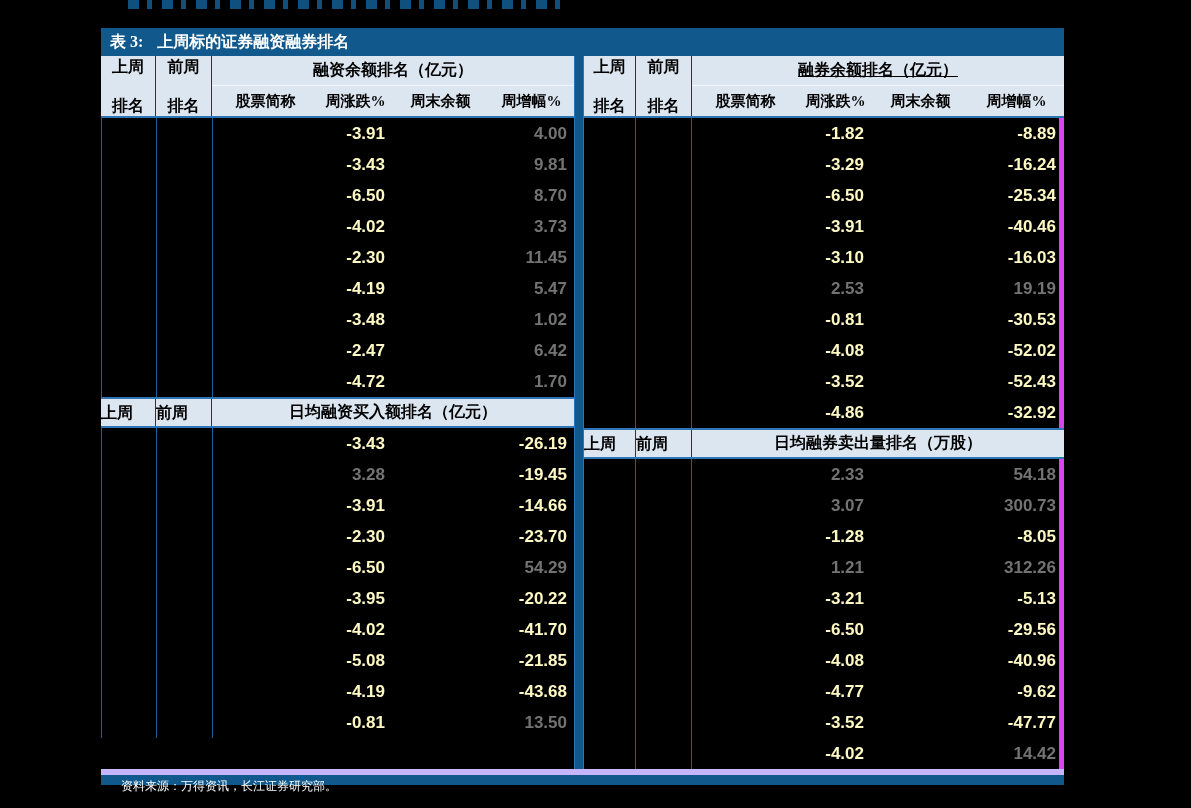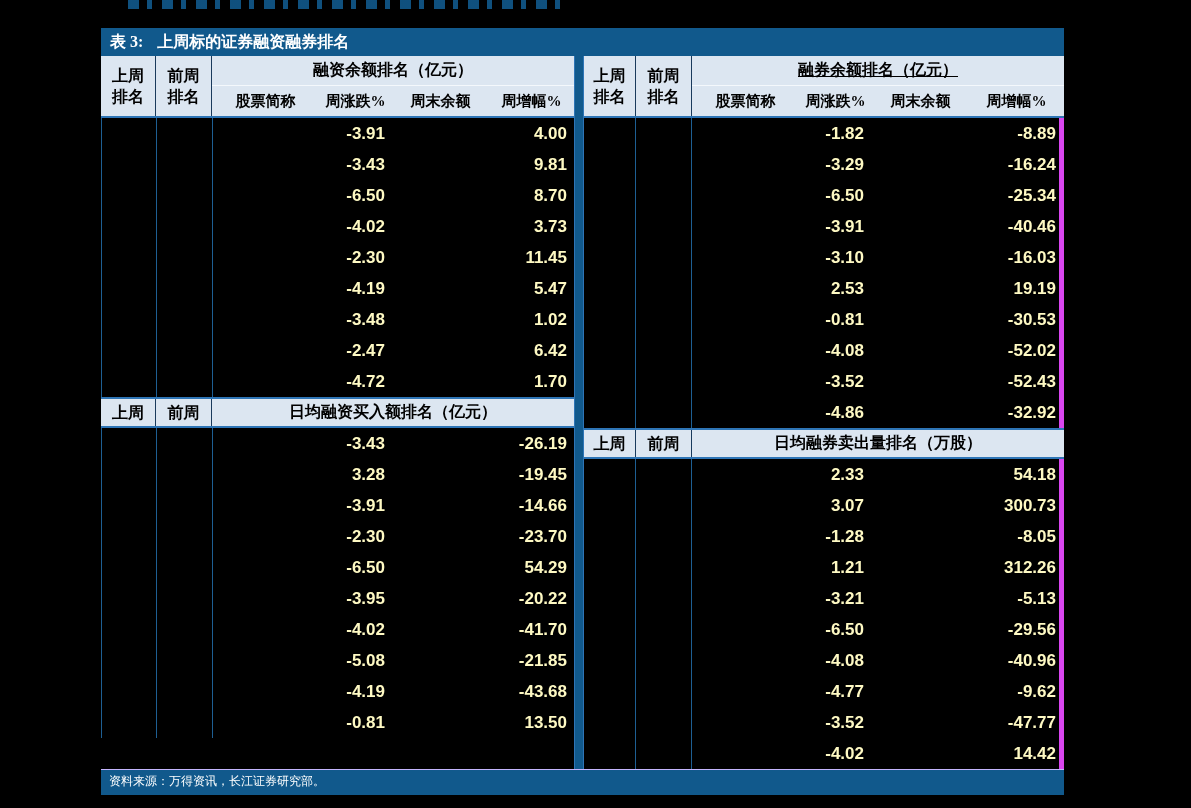--- a/index.html
+++ b/index.html
@@ -17,44 +17,44 @@
   .half{display:block;}
   .half.lh{width:473px;}
   .half.rh{width:480px;}
   .divider{width:10px;background:#11598C;border-left:1px solid #2E75B6;border-right:1px solid #2E75B6;box-sizing:border-box;}
   
   .lh .grid{display:grid;grid-template-columns:55px 56px 107px 73px 97px 85px;}
   .rh .grid{display:grid;grid-template-columns:52px 56px 107px 73px 97px 95px;}
   
   .hdr1{background:#DCE6F1;color:#000;border-bottom:2px solid #2E75B6;box-sizing:border-box;height:62px;}
   .hdr1 .grid{grid-template-rows:30px 30px;height:60px;}
-  .rankhead{grid-row:1/3;display:flex;flex-direction:column;align-items:center;justify-content:center;
+  .rankhead{grid-row:1/3;display:flex;flex-direction:column;align-items:center;justify-content:space-between;
      font-size:16px;font-weight:600;line-height:21px;border-right:1px solid #1A3A5C;box-sizing:border-box;}
   .grouptitle{grid-column:3/7;display:flex;align-items:center;justify-content:center;
      font-size:16px;font-weight:600;border-bottom:1px solid #f4f8fc;box-sizing:border-box;}
   .subhead{display:flex;align-items:center;justify-content:center;font-size:15px;font-weight:600;}
   
   .hdr2{background:#DCE6F1;color:#000;border-top:2px solid #2E75B6;border-bottom:2px solid #2E75B6;
      box-sizing:border-box;height:31px;}
   .hdr2 .grid{grid-template-rows:27px;height:27px;}
   .hdr2 .rankhead{grid-row:auto;flex-direction:row;}
   .hdr2 .grouptitle{border-bottom:none;}
   
   .rows{background:#000;}
   .lh .rows{border-left:1px solid #1E5F93;box-sizing:border-box;}
   .rh .rows{border-right:5px solid #d946ef;box-sizing:border-box;}
   .trow{height:31px;}
   .trow .cell{line-height:31px;font-family:"Liberation Sans",sans-serif;font-weight:bold;font-size:17px;
      box-sizing:border-box;overflow:hidden;white-space:nowrap;}
   .trow .c-rank1,.trow .c-rank2{border-right:1px solid #1E5F93;}
   .trow .c-chg,.trow .c-inc{text-align:right;padding-right:8px;}
   .neg{color:#fef9c3;}
-  .pos{color:#fef9c3;}
-  .source-bar{height:26px;line-height:23px;background:#11598C;border-top:1px solid #c4b5fd;
-     color:#fff;font-size:12px;padding-left:8px;box-sizing:border-box;}
+  .pos{color:#737373;}
+  .source-bar{height:16px;line-height:23px;background:#11598C;border-top:6px solid #c4b5fd;
+     color:#fff;font-size:12px;padding-left:20px;box-sizing:border-box;}
 </style>
 </head>
 <body>
 
 <div class="page">
   <div class="fragments"></div>
 
   <div class="report">
 
     <div class="title-bar">

